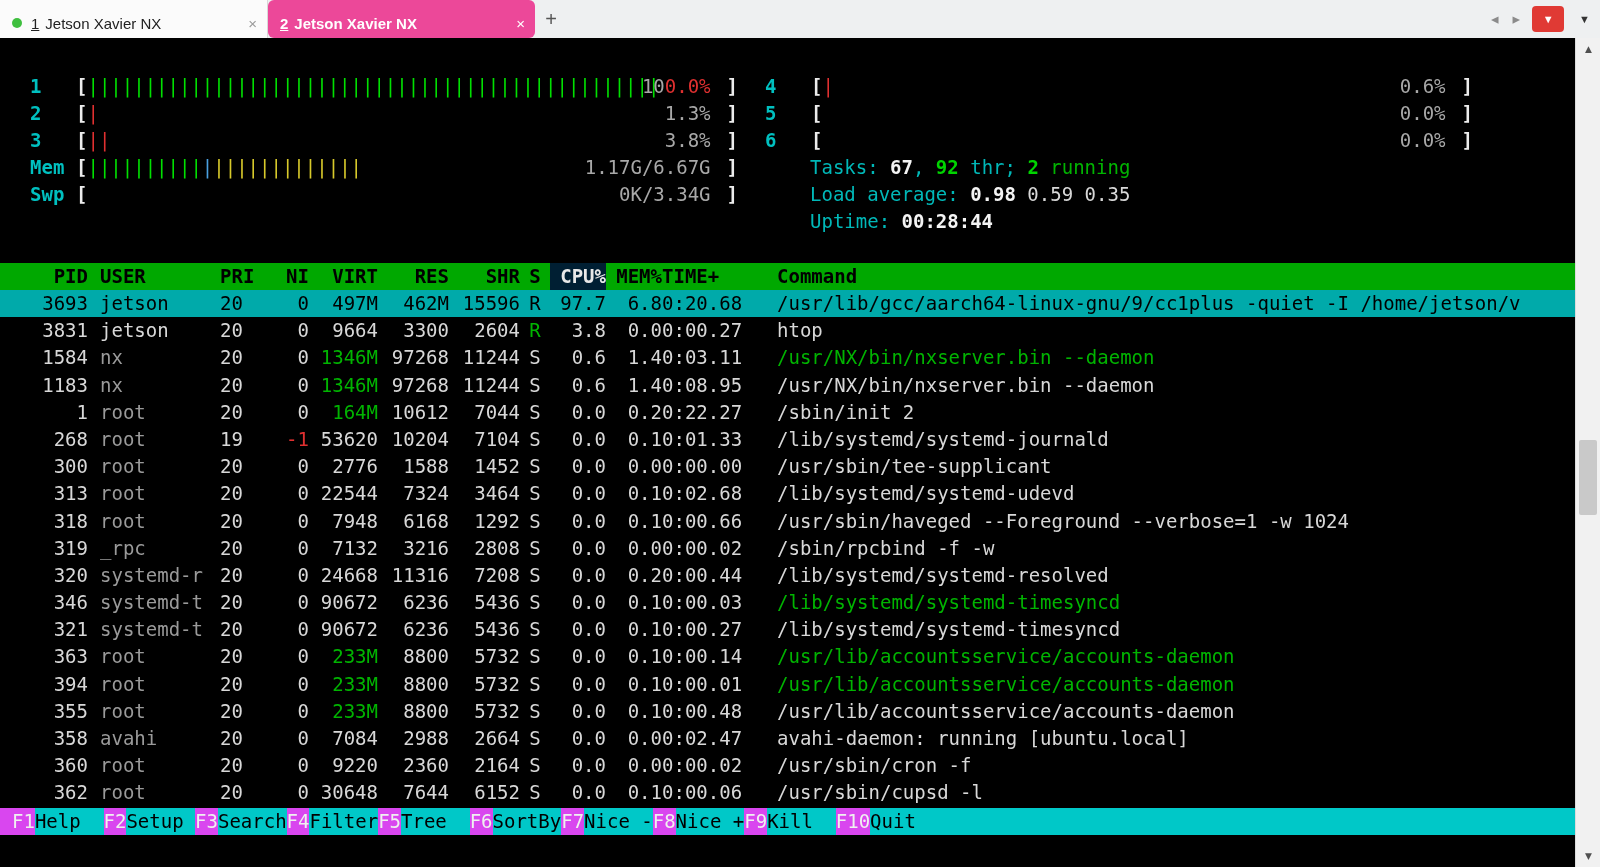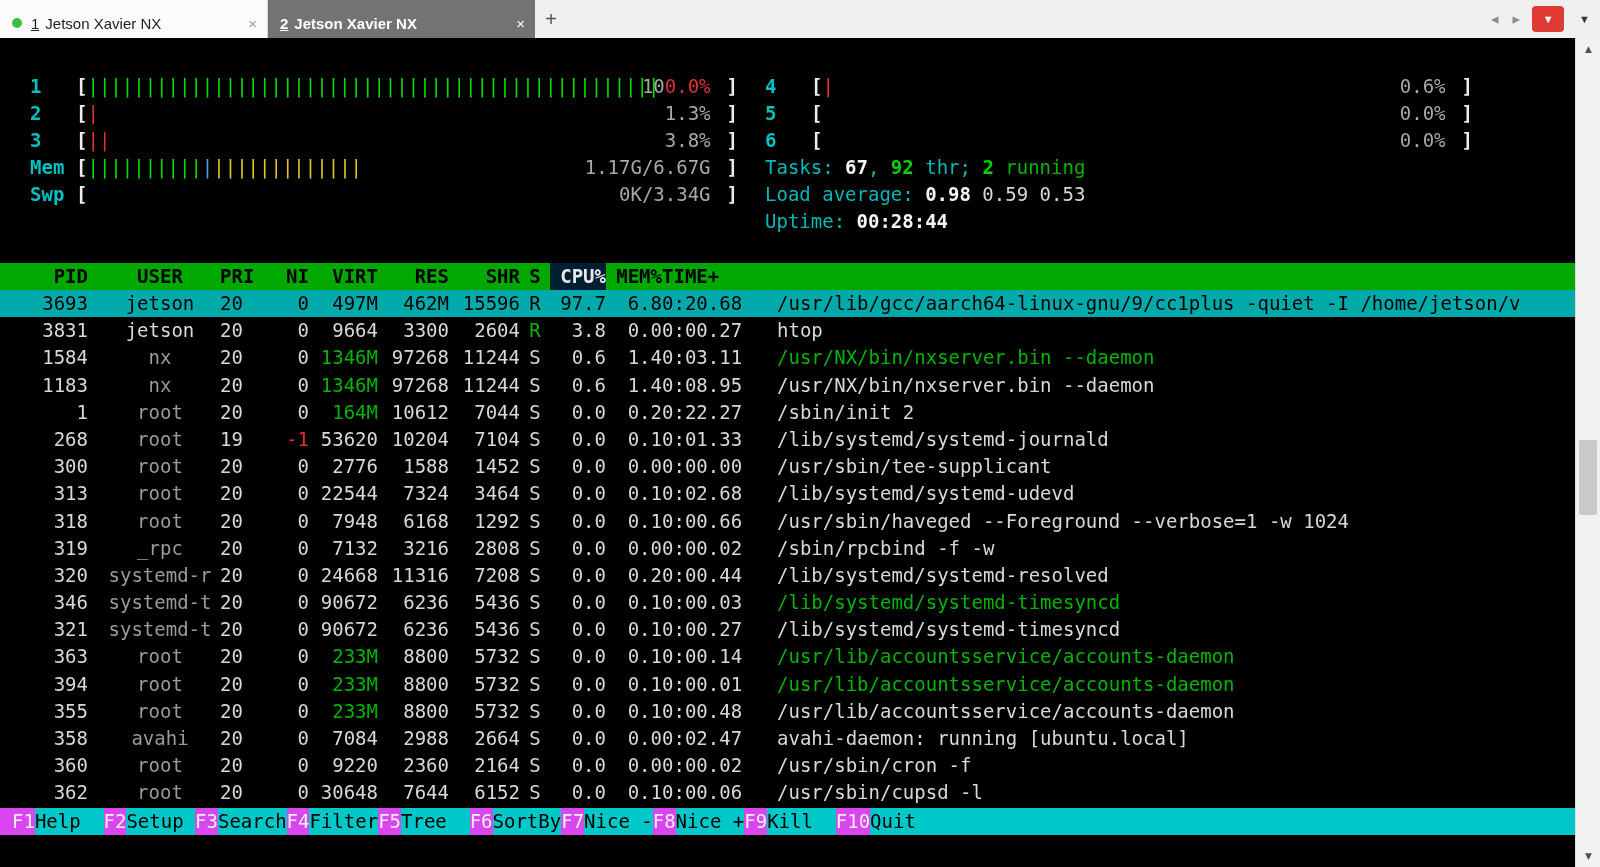--- a/index.html
+++ b/index.html
@@ -4,21 +4,21 @@
 <style>
   html,body{margin:0;padding:0;overflow:hidden;}
   body{width:1600px;height:867px;background:#000;position:relative;
        font-family:"DejaVu Sans Mono", monospace;}
 
   
   .tabbar{position:absolute;top:0;left:0;width:1600px;height:38px;background:#eef0f1;
           display:flex;align-items:stretch;font-family:"Liberation Sans", sans-serif;font-size:15px;}
   .tab{display:flex;align-items:center;min-width:245px;padding:8px 10px 0 12px;cursor:default;}
   .tab.inactive{background:#fbfbfb;color:#222;border-right:1px solid #d8d8d8;}
-  .tab.active{background:#737373;color:#fff;font-weight:bold;}
+  .tab.active{background:#ec4899;color:#fff;font-weight:bold;border-radius:6px;}
   .tab-dot{width:10px;height:10px;border-radius:50%;background:#3fbf3f;margin-right:9px;flex:0 0 auto;}
   .tab-num{text-decoration:underline;margin-right:6px;}
   .tab-close{margin-left:auto;padding-left:18px;color:#9a9a9a;font-weight:normal;}
   .tab.active .tab-close{color:#fff;}
   .newtab{width:32px;display:flex;align-items:center;justify-content:center;color:#555;font-size:20px;}
   .tab-spacer{flex:1;}
   .nav-btn{display:flex;align-items:center;padding:0 7px;color:#8b8b8b;font-size:15px;}
   .menu-btn{width:32px;height:26px;margin:6px 5px;background:#e03a34;border-radius:4px;
             color:#fff;display:flex;align-items:center;justify-content:center;font-size:11px;}
   .corner-caret{display:flex;align-items:center;padding:0 10px;color:#333;font-size:11px;}
@@ -44,34 +44,34 @@
   
   .mline{position:absolute;height:27px;line-height:27px;display:flex;white-space:pre;}
   .mline.left{left:30px;width:708px;}
   .mline.right{left:765px;width:708px;}
   .mlabel{display:inline-block;width:46px;color:#00c0c0;font-weight:bold;flex:0 0 auto;}
   .bracket{color:#ececec;font-weight:bold;flex:0 0 auto;}
   .bars{flex:1;position:relative;overflow:hidden;}
   .pipes{position:absolute;left:0;top:0;white-space:pre;}
   .mtext{position:absolute;right:16px;top:0;white-space:pre;}
 
-  .iline{position:absolute;left:765px;height:27px;line-height:27px;white-space:pre;}
+  .iline{position:absolute;left:810px;height:27px;line-height:27px;white-space:pre;}
 
   
   .thead{position:absolute;top:225px;left:0;width:1575px;height:27px;line-height:27px;
          background:#00a800;display:flex;font-weight:bold;}
   .hcell{color:#000;}
   .hcell.sorted{background:#001f33;color:#e8e8e8;}
   .rows{position:absolute;top:252px;left:0;width:1575px;}
   .prow{height:27.2px;line-height:27.2px;display:flex;white-space:pre;}
   .prow.selected{background:#00aaaa;}
   .prow.selected>.cell{color:#000 !important;font-weight:normal;}
   .cell{overflow:hidden;white-space:pre;flex:0 0 auto;}
   .c-pid{width:88px;text-align:right;}
-  .c-user{width:120px;padding-left:12px;text-align:center;}
+  .c-user{width:120px;padding-left:12px;text-align:left;}
   .c-pri{width:37px;text-align:left;}
   .c-ni{width:52px;text-align:right;}
   .c-virt{width:69px;text-align:right;}
   .c-res{width:71px;text-align:right;}
   .c-shr{width:71px;text-align:right;}
   .c-s{width:30px;text-align:center;}
   .c-cpu{width:56px;text-align:right;}
   .c-mem{width:56px;text-align:right;}
   .c-time{width:81px;text-align:left;}
   .c-cmd{flex:1 1 auto;padding-left:34px;text-align:left;}
@@ -121,35 +121,36 @@
       <div class="mline left" style="top: 116px;"><span class="mlabel">Mem</span><span class="bracket">[</span><span class="bars"><span class="pipes"><span class="bar-g">||||||||||</span><span class="bar-b">|</span><span class="bar-y">|||||||||||||</span></span><span class="mtext"><span class="t-gray">1.17G/6.67G</span></span></span><span class="bracket">]</span></div>
       <div class="mline left" style="top: 143px;"><span class="mlabel">Swp</span><span class="bracket">[</span><span class="bars"><span class="pipes"></span><span class="mtext"><span class="t-gray">0K/3.34G</span></span></span><span class="bracket">]</span></div>
     </div>
   <div id="meters-right">
       <div class="mline right" style="top: 35px;"><span class="mlabel">4</span><span class="bracket">[</span><span class="bars"><span class="pipes"><span class="bar-r">|</span></span><span class="mtext"><span class="t-gray">0.6%</span></span></span><span class="bracket">]</span></div>
       <div class="mline right" style="top: 62px;"><span class="mlabel">5</span><span class="bracket">[</span><span class="bars"><span class="pipes"></span><span class="mtext"><span class="t-gray">0.0%</span></span></span><span class="bracket">]</span></div>
       <div class="mline right" style="top: 89px;"><span class="mlabel">6</span><span class="bracket">[</span><span class="bars"><span class="pipes"></span><span class="mtext"><span class="t-gray">0.0%</span></span></span><span class="bracket">]</span></div>
     </div>
   <div id="info-lines">
       <div class="iline" style="top: 116px;"><span class="t-cyan">Tasks: </span><span class="t-wb">67</span><span class="t-cyan">, </span><span class="t-gb">92</span><span class="t-cyan"> thr</span><span class="t-cyan">; </span><span class="t-gb">2</span><span class="t-green"> running</span></div>
-      <div class="iline" style="top: 143px;"><span class="t-cyan">Load average: </span><span class="t-wb">0.98 </span><span class="t-w">0.59 </span><span class="t-w">0.53</span></div>
+      <div class="iline" style="top: 143px;"><span class="t-cyan">Load average: </span><span class="t-wb">0.98 </span><span class="t-w">0.59 </span><span class="t-w">0.35</span></div>
       <div class="iline" style="top: 170px;"><span class="t-cyan">Uptime: </span><span class="t-wb">00:28:44</span></div>
     </div>
   <div class="thead" id="table-header">
       <span class="hcell cell c-pid">PID</span>
       <span class="hcell cell c-user">USER</span>
       <span class="hcell cell c-pri">PRI</span>
       <span class="hcell cell c-ni">NI</span>
       <span class="hcell cell c-virt">VIRT</span>
       <span class="hcell cell c-res">RES</span>
       <span class="hcell cell c-shr">SHR</span>
       <span class="hcell cell c-s">S</span>
       <span class="hcell cell c-cpu sorted">CPU%</span>
       <span class="hcell cell c-mem">MEM%</span>
       <span class="hcell cell c-time">TIME+</span>
+      <span class="hcell cell c-cmd">Command</span>
     </div>
   <div class="rows" id="table-rows">
       <div class="prow selected"><span class="cell c-pid t-w">3693</span><span class="cell c-user t-w">jetson</span><span class="cell c-pri t-w">20</span><span class="cell c-ni t-w">0</span><span class="cell c-virt t-green">497M</span><span class="cell c-res t-green">462M</span><span class="cell c-shr t-w">15596</span><span class="cell c-s t-green">R</span><span class="cell c-cpu t-w">97.7</span><span class="cell c-mem t-w">6.8</span><span class="cell c-time t-w">0:20.68</span><span class="cell c-cmd t-w">/usr/lib/gcc/aarch64-linux-gnu/9/cc1plus -quiet -I /home/jetson/v</span></div>
       <div class="prow"><span class="cell c-pid t-w">3831</span><span class="cell c-user t-w">jetson</span><span class="cell c-pri t-w">20</span><span class="cell c-ni t-w">0</span><span class="cell c-virt t-w">9664</span><span class="cell c-res t-w">3300</span><span class="cell c-shr t-w">2604</span><span class="cell c-s t-green">R</span><span class="cell c-cpu t-w">3.8</span><span class="cell c-mem t-w">0.0</span><span class="cell c-time t-w">0:00.27</span><span class="cell c-cmd t-w">htop</span></div>
       <div class="prow"><span class="cell c-pid t-w">1584</span><span class="cell c-user t-shadow">nx</span><span class="cell c-pri t-w">20</span><span class="cell c-ni t-w">0</span><span class="cell c-virt t-green">1346M</span><span class="cell c-res t-w">97268</span><span class="cell c-shr t-w">11244</span><span class="cell c-s t-w">S</span><span class="cell c-cpu t-w">0.6</span><span class="cell c-mem t-w">1.4</span><span class="cell c-time t-w">0:03.11</span><span class="cell c-cmd t-green">/usr/NX/bin/nxserver.bin --daemon</span></div>
       <div class="prow"><span class="cell c-pid t-w">1183</span><span class="cell c-user t-shadow">nx</span><span class="cell c-pri t-w">20</span><span class="cell c-ni t-w">0</span><span class="cell c-virt t-green">1346M</span><span class="cell c-res t-w">97268</span><span class="cell c-shr t-w">11244</span><span class="cell c-s t-w">S</span><span class="cell c-cpu t-w">0.6</span><span class="cell c-mem t-w">1.4</span><span class="cell c-time t-w">0:08.95</span><span class="cell c-cmd t-w">/usr/NX/bin/nxserver.bin --daemon</span></div>
       <div class="prow"><span class="cell c-pid t-w">1</span><span class="cell c-user t-shadow">root</span><span class="cell c-pri t-w">20</span><span class="cell c-ni t-w">0</span><span class="cell c-virt t-green">164M</span><span class="cell c-res t-w">10612</span><span class="cell c-shr t-w">7044</span><span class="cell c-s t-w">S</span><span class="cell c-cpu t-w">0.0</span><span class="cell c-mem t-w">0.2</span><span class="cell c-time t-w">0:22.27</span><span class="cell c-cmd t-w">/sbin/init 2</span></div>
       <div class="prow"><span class="cell c-pid t-w">268</span><span class="cell c-user t-shadow">root</span><span class="cell c-pri t-w">19</span><span class="cell c-ni t-red">-1</span><span class="cell c-virt t-w">53620</span><span class="cell c-res t-w">10204</span><span class="cell c-shr t-w">7104</span><span class="cell c-s t-w">S</span><span class="cell c-cpu t-w">0.0</span><span class="cell c-mem t-w">0.1</span><span class="cell c-time t-w">0:01.33</span><span class="cell c-cmd t-w">/lib/systemd/systemd-journald</span></div>
       <div class="prow"><span class="cell c-pid t-w">300</span><span class="cell c-user t-shadow">root</span><span class="cell c-pri t-w">20</span><span class="cell c-ni t-w">0</span><span class="cell c-virt t-w">2776</span><span class="cell c-res t-w">1588</span><span class="cell c-shr t-w">1452</span><span class="cell c-s t-w">S</span><span class="cell c-cpu t-w">0.0</span><span class="cell c-mem t-w">0.0</span><span class="cell c-time t-w">0:00.00</span><span class="cell c-cmd t-w">/usr/sbin/tee-supplicant</span></div>
       <div class="prow"><span class="cell c-pid t-w">313</span><span class="cell c-user t-shadow">root</span><span class="cell c-pri t-w">20</span><span class="cell c-ni t-w">0</span><span class="cell c-virt t-w">22544</span><span class="cell c-res t-w">7324</span><span class="cell c-shr t-w">3464</span><span class="cell c-s t-w">S</span><span class="cell c-cpu t-w">0.0</span><span class="cell c-mem t-w">0.1</span><span class="cell c-time t-w">0:02.68</span><span class="cell c-cmd t-w">/lib/systemd/systemd-udevd</span></div>

